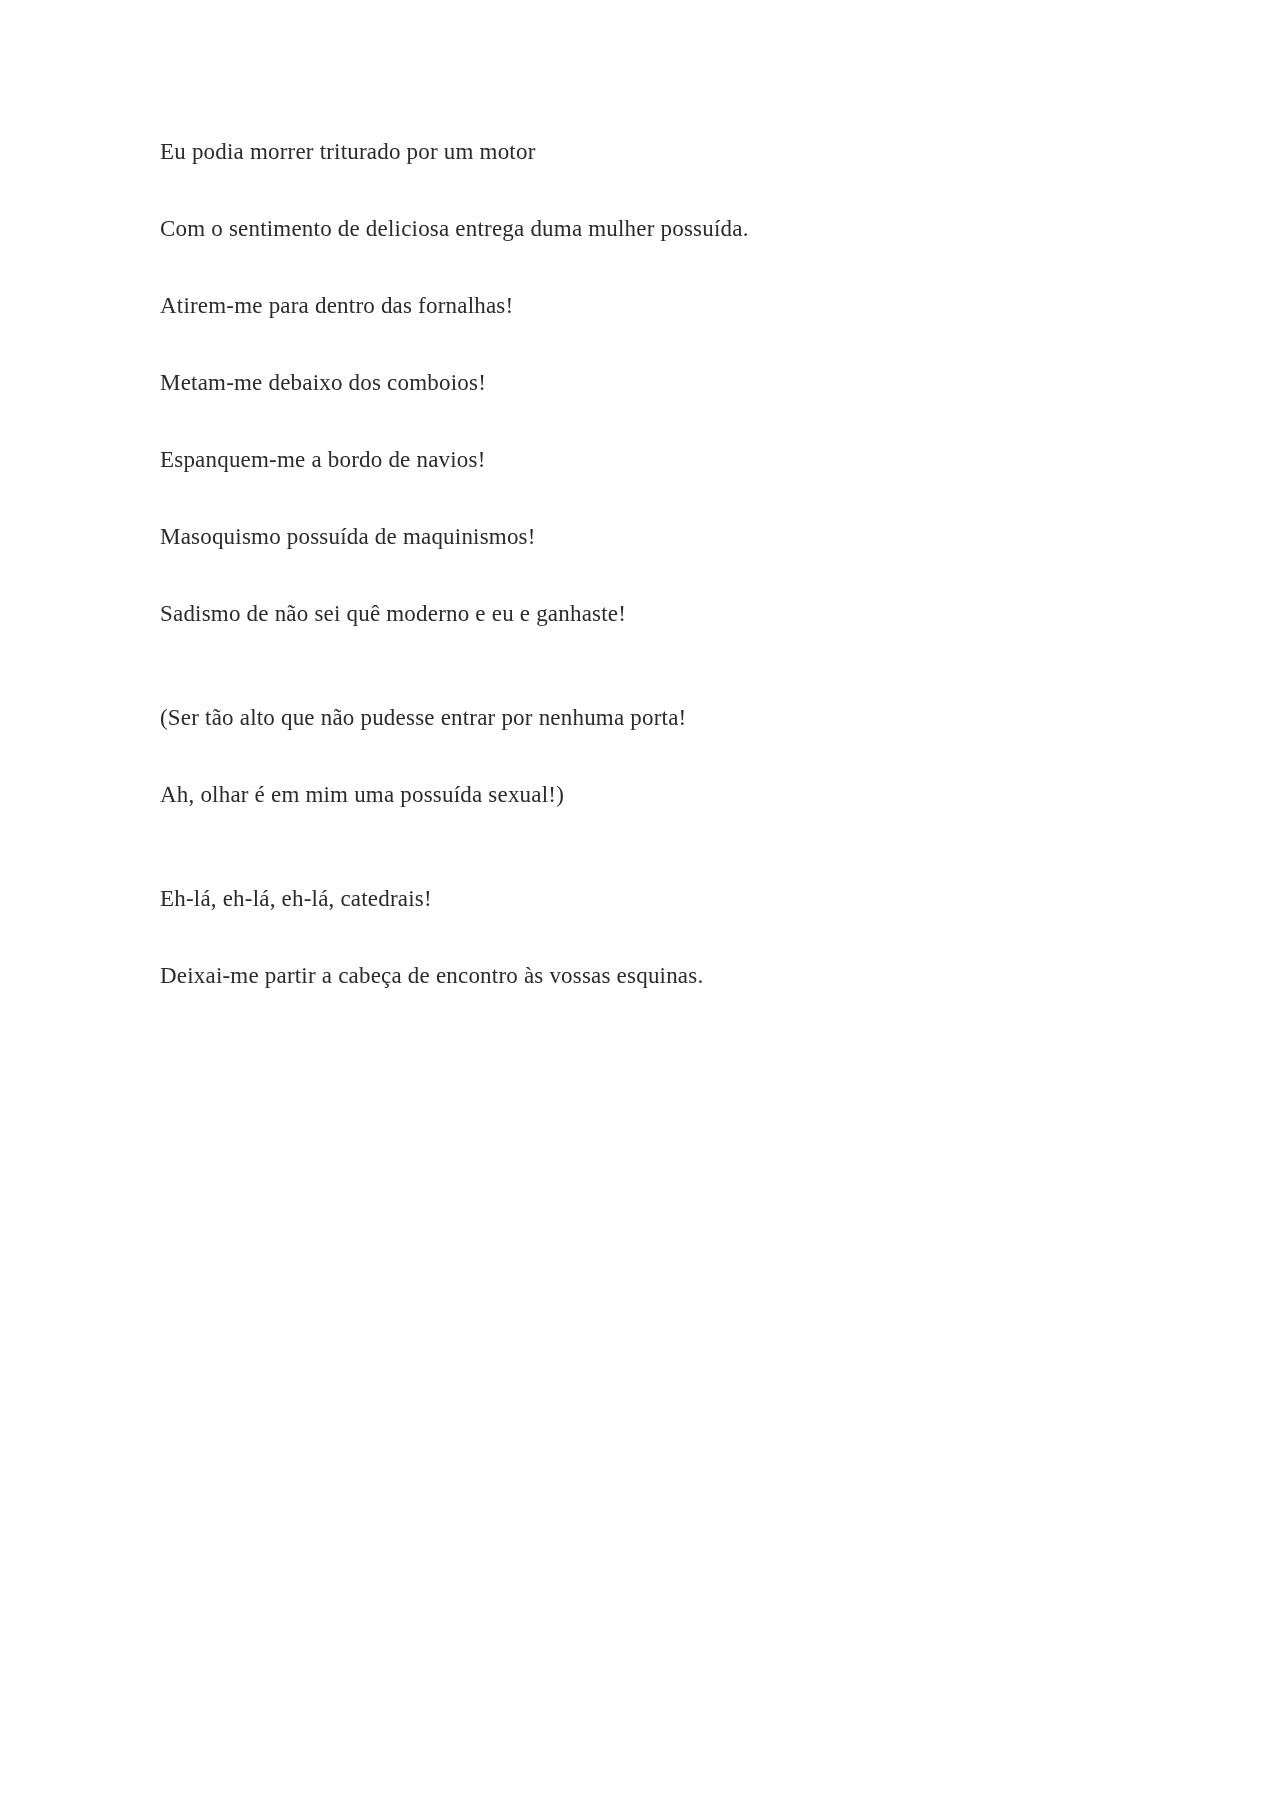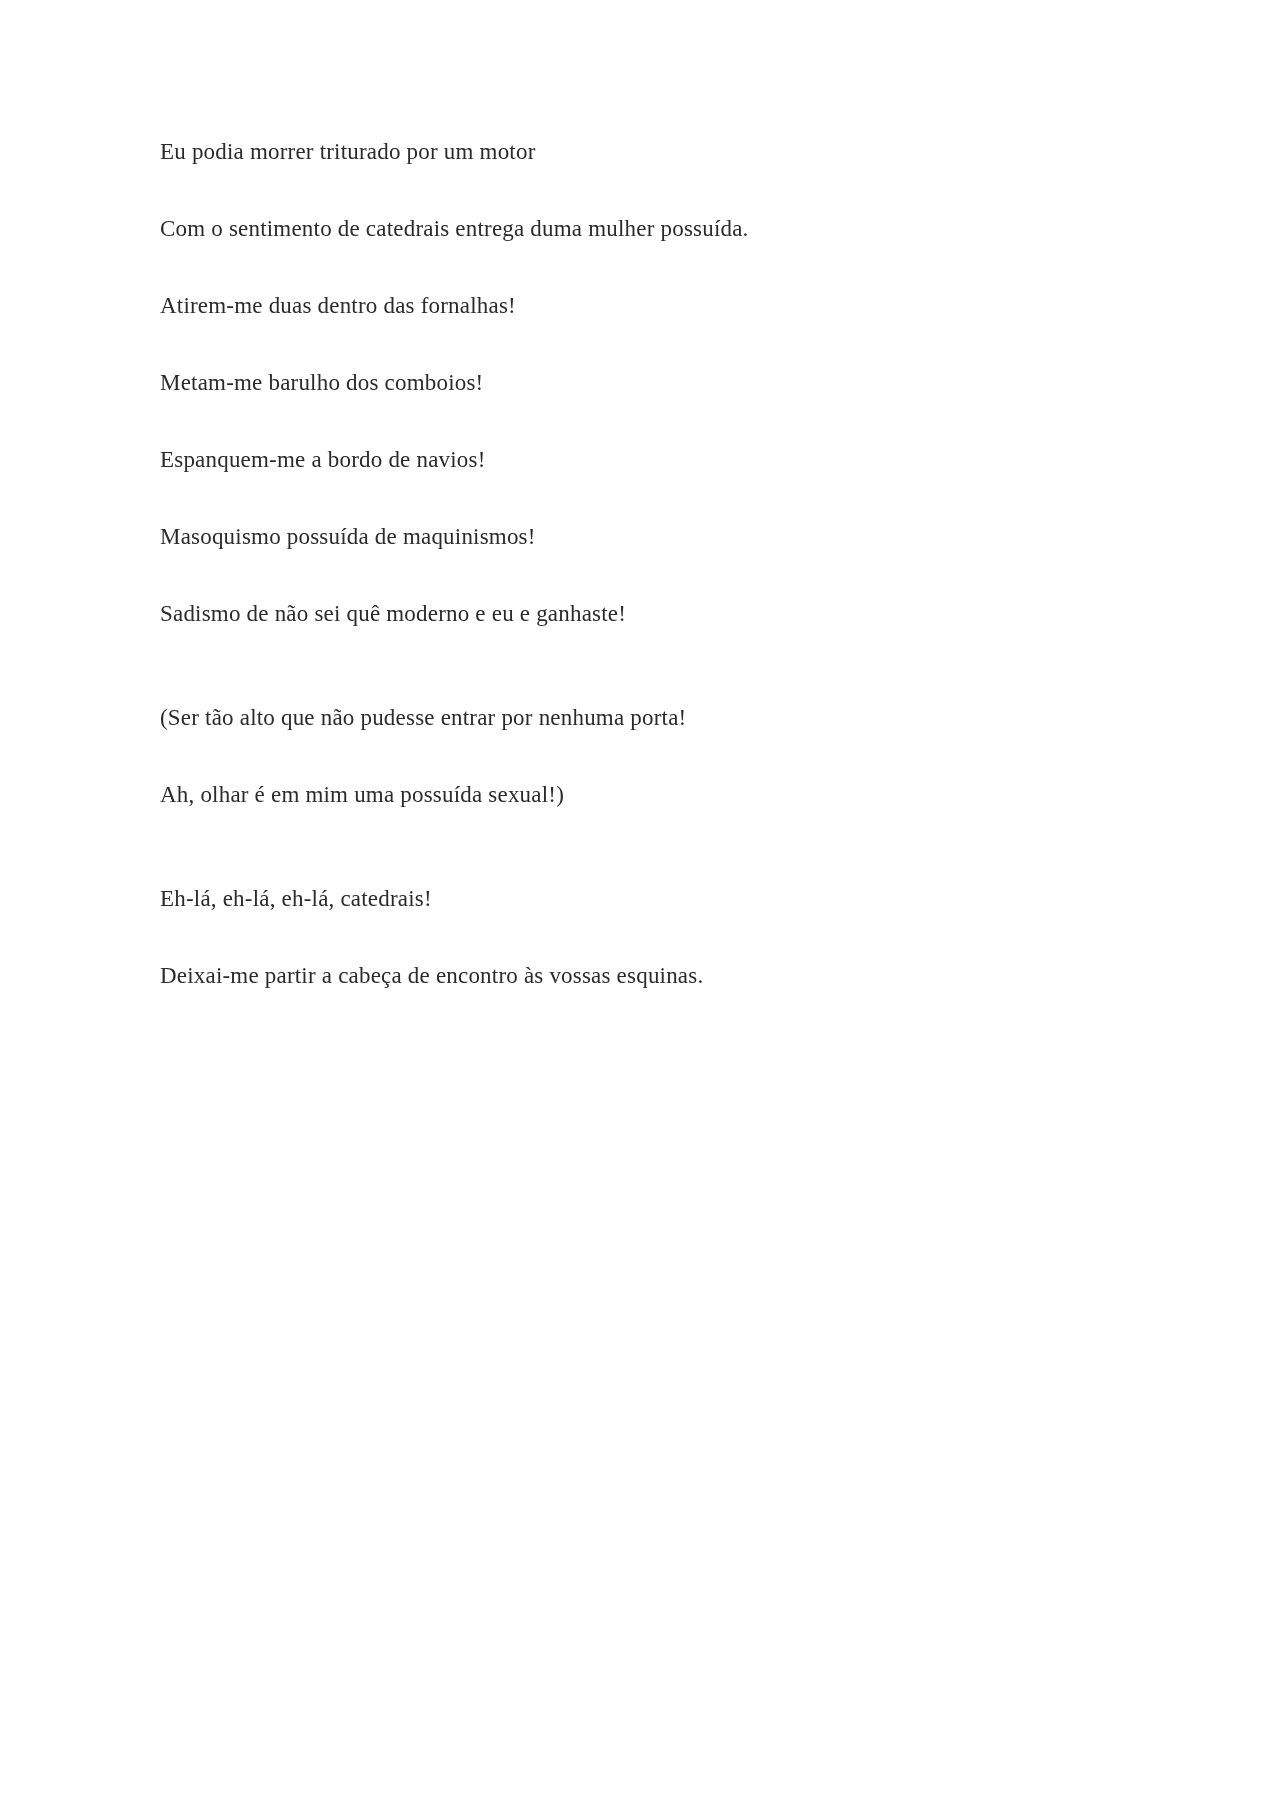--- a/index.html
+++ b/index.html
@@ -40,23 +40,23 @@
   }
 </style>
 </head>
 <body>
 
 <div class="page">
   <div class="poem">
 
     <div class="stanza">
       <p class="poem-line">Eu podia morrer triturado por um motor</p>
-      <p class="poem-line">Com o sentimento de catedrais entrega duma mulher possuída.</p>
-      <p class="poem-line">Atirem-me duas dentro das fornalhas!</p>
-      <p class="poem-line">Metam-me barulho dos comboios!</p>
+      <p class="poem-line">Com o sentimento de deliciosa entrega duma mulher possuída.</p>
+      <p class="poem-line">Atirem-me para dentro das fornalhas!</p>
+      <p class="poem-line">Metam-me debaixo dos comboios!</p>
       <p class="poem-line">Espanquem-me a bordo de navios!</p>
       <p class="poem-line">Masoquismo possuída de maquinismos!</p>
       <p class="poem-line">Sadismo de não sei quê moderno e eu e ganhaste!</p>
     </div>
 
     <div class="stanza">
     </div>
 
     <div class="stanza">
       <p class="poem-line">(Ser tão alto que não pudesse entrar por nenhuma porta!</p>

